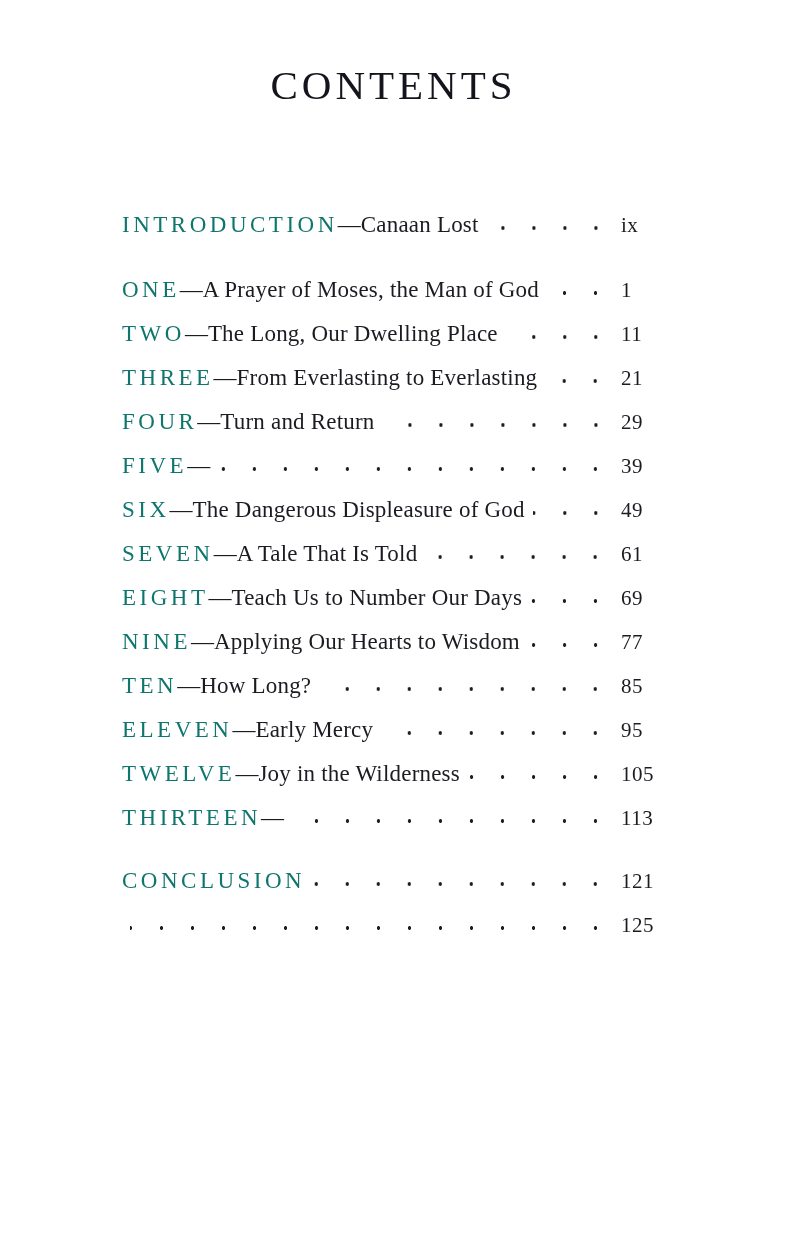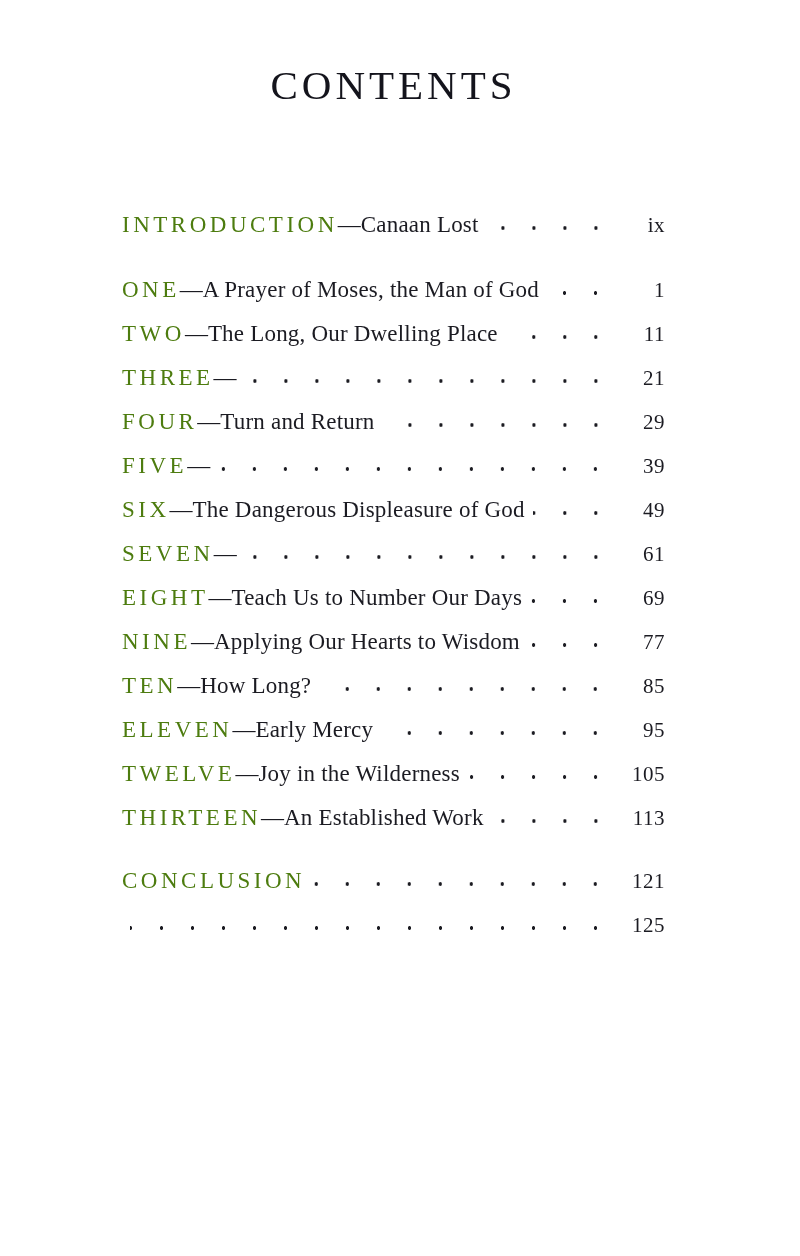--- a/index.html
+++ b/index.html
@@ -38,21 +38,21 @@
   }
   .toc-row.gap-after {
     margin-bottom: 35px;
   }
   .toc-row.gap-before {
     margin-top: 33px;
   }
   .chapter {
     font-size: 23px;
     letter-spacing: 3.5px;
-    color: #4d7c0f;
+    color: #0f766e;
   }
   .dash {
     font-size: 23px;
     letter-spacing: 0;
   }
   .etitle {
     font-size: 23px;
     letter-spacing: 0.2px;
   }
   .leader {
@@ -61,21 +61,20 @@
     height: 6px;
     margin-left: 8px;
     background-image: radial-gradient(circle, #1c1c22 1.7px, rgba(0,0,0,0) 1.9px);
     background-size: 31px 6px;
     background-repeat: repeat-x;
     background-position: right 10px bottom 1px;
   }
   .pagenum {
     width: 44px;
     flex: 0 0 auto;
-    text-align: right;
     font-size: 21px;
     letter-spacing: 0.5px;
   }
 </style>
 </head>
 <body>
 
 <div class="page-wrap">
 
   <h1 class="page-title">CONTENTS</h1>
@@ -102,20 +101,21 @@
       <span class="chapter">TWO</span>
         <span class="dash">—</span>
         <span class="etitle">The Long, Our Dwelling Place</span>
       <span class="leader"></span>
       <span class="pagenum">11</span>
     </div>
 
     <div class="toc-row">
       <span class="chapter">THREE</span>
         <span class="dash">—</span>
+        <span class="etitle">From Everlasting to Everlasting</span>
       <span class="leader"></span>
       <span class="pagenum">21</span>
     </div>
 
     <div class="toc-row">
       <span class="chapter">FOUR</span>
         <span class="dash">—</span>
         <span class="etitle">Turn and Return</span>
       <span class="leader"></span>
       <span class="pagenum">29</span>
@@ -132,20 +132,21 @@
       <span class="chapter">SIX</span>
         <span class="dash">—</span>
         <span class="etitle">The Dangerous Displeasure of God</span>
       <span class="leader"></span>
       <span class="pagenum">49</span>
     </div>
 
     <div class="toc-row">
       <span class="chapter">SEVEN</span>
         <span class="dash">—</span>
+        <span class="etitle">A Tale That Is Told</span>
       <span class="leader"></span>
       <span class="pagenum">61</span>
     </div>
 
     <div class="toc-row">
       <span class="chapter">EIGHT</span>
         <span class="dash">—</span>
         <span class="etitle">Teach Us to Number Our Days</span>
       <span class="leader"></span>
       <span class="pagenum">69</span>
@@ -179,21 +180,20 @@
       <span class="chapter">TWELVE</span>
         <span class="dash">—</span>
         <span class="etitle">Joy in the Wilderness</span>
       <span class="leader"></span>
       <span class="pagenum">105</span>
     </div>
 
     <div class="toc-row">
       <span class="chapter">THIRTEEN</span>
         <span class="dash">—</span>
-        <span class="etitle">An Established Work</span>
       <span class="leader"></span>
       <span class="pagenum">113</span>
     </div>
 
     <div class="toc-row gap-before">
       <span class="chapter">CONCLUSION</span>
         <span class="dash"></span>
         <span class="etitle"></span>
       <span class="leader"></span>
       <span class="pagenum">121</span>

